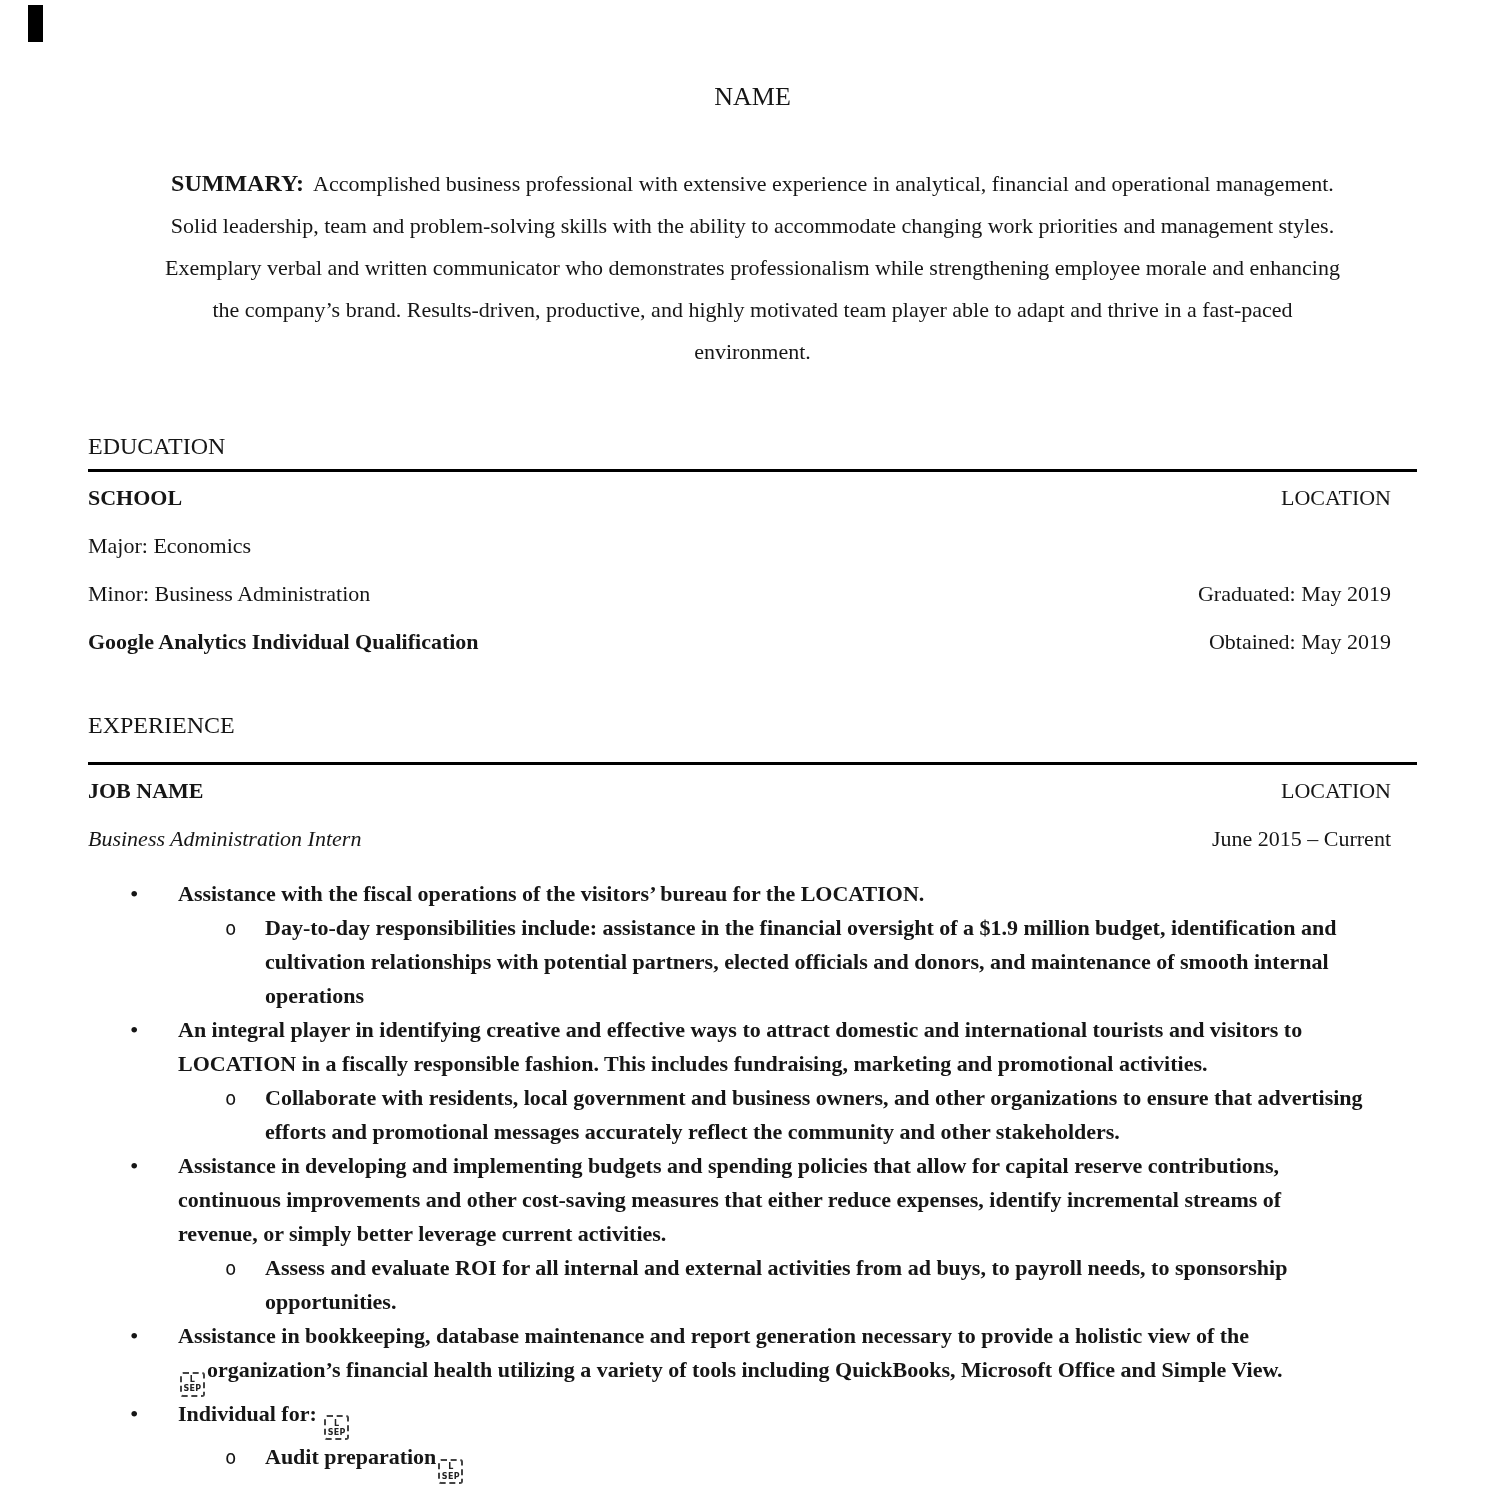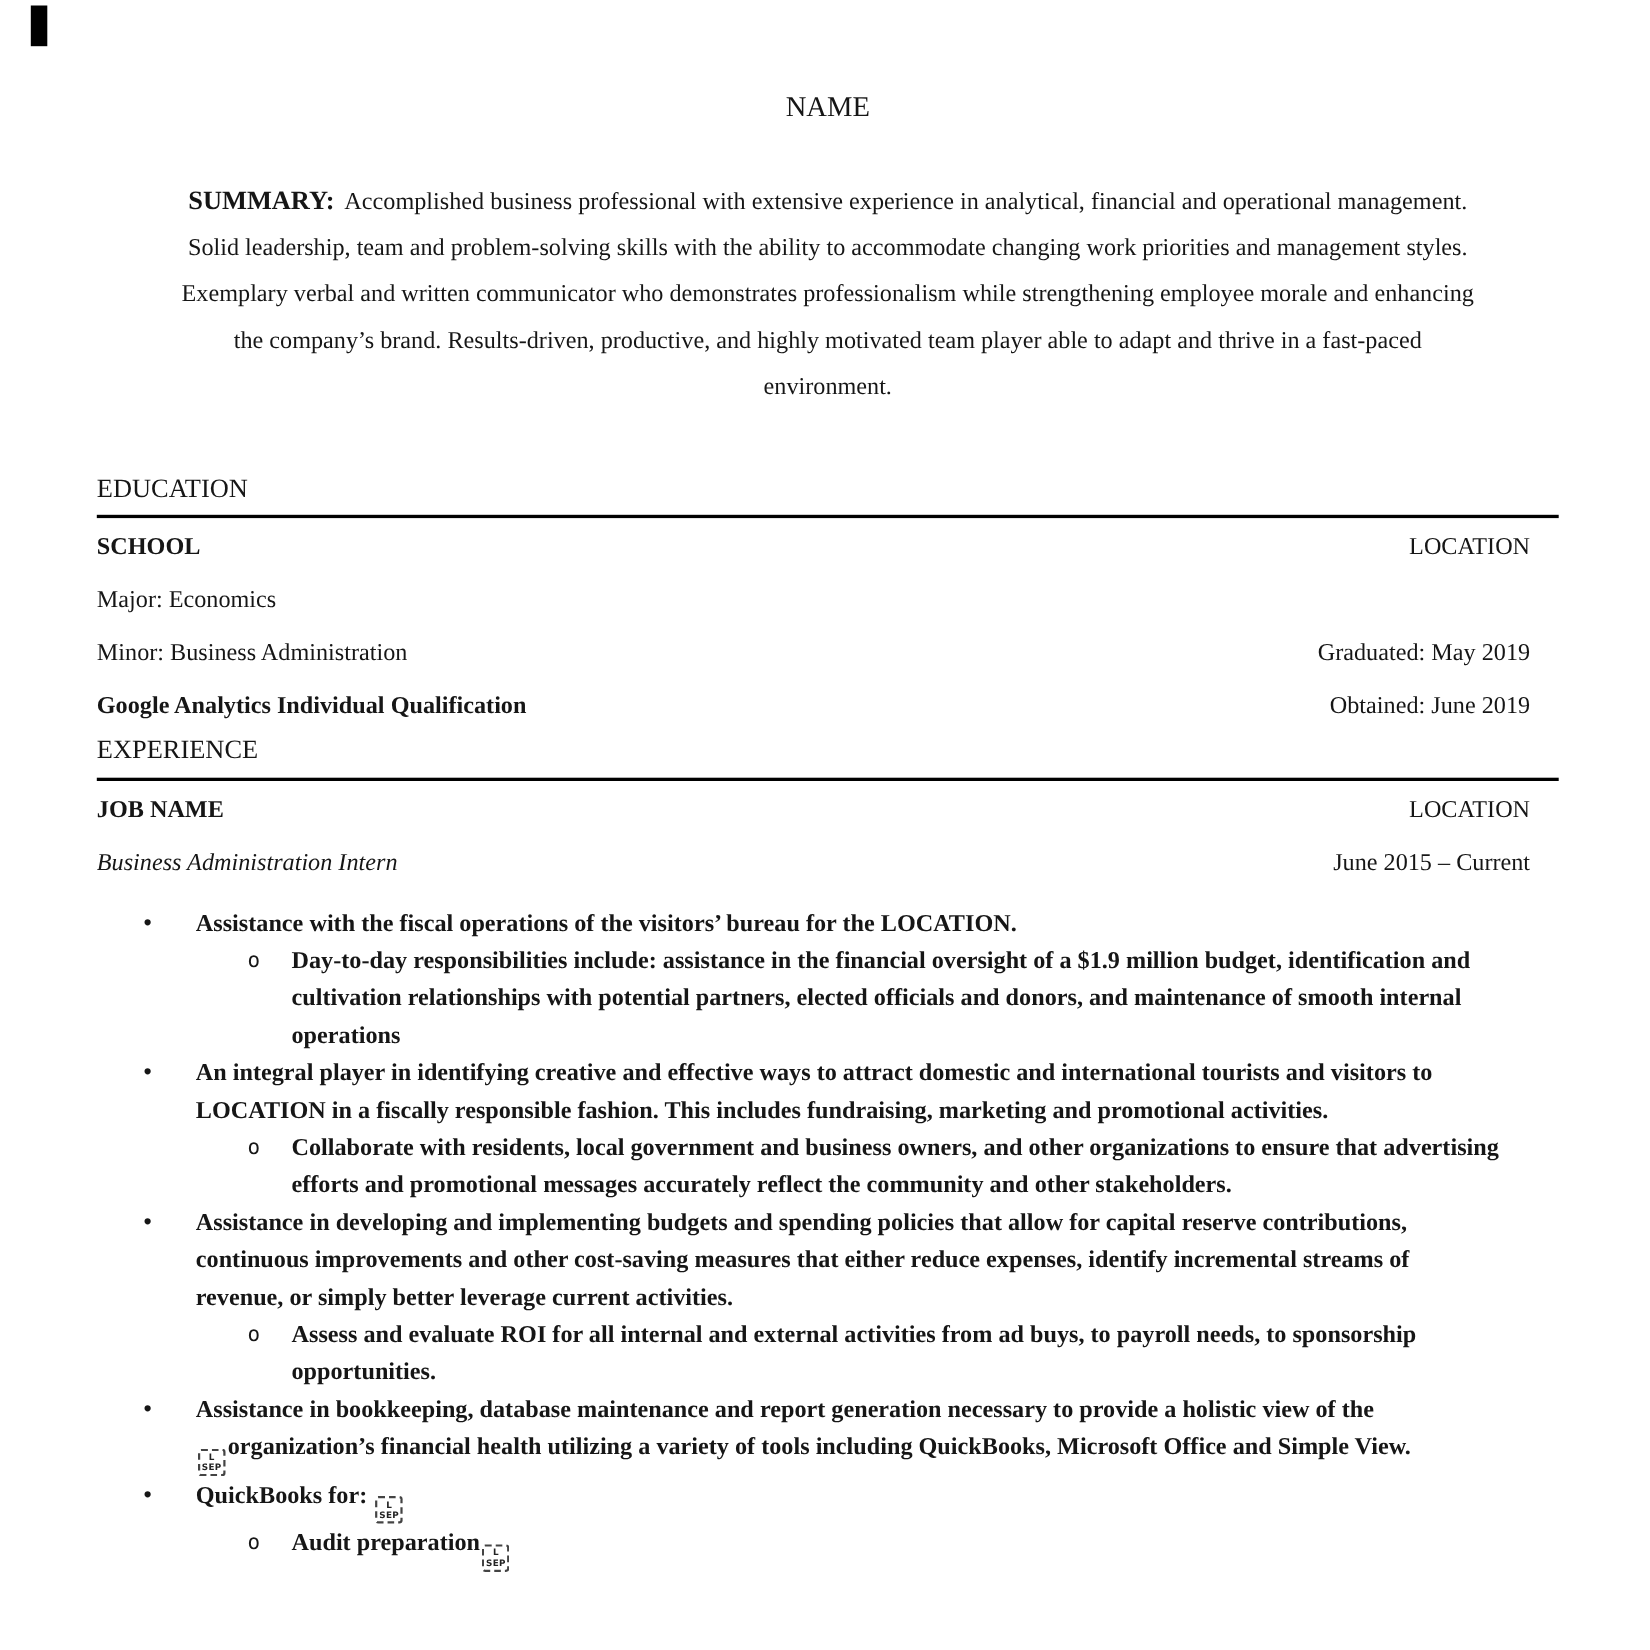--- a/index.html
+++ b/index.html
@@ -23,21 +23,21 @@
     font-size: 26px; line-height: 34px;
     text-align: center;
   }
 
   .summary { margin-top: 48px; line-height: 42px; text-align: center; }
   .sum-line { white-space: nowrap; }
   .sum-label { font-weight: bold; font-size: 24px; padding-right: 9px; }
 
   .section-heading { font-weight: normal; font-size: 24px; line-height: 34px; }
   .edu-head { margin-top: 56px; padding-bottom: 6px; border-bottom: 3px solid #000; }
-  .exp-head { padding-bottom: 8px; border-bottom: 3px solid #000; }
+  .exp-head { margin-top: 42px; padding-bottom: 20px; border-bottom: 3px solid #000; }
 
   .rows { margin-top: 2px; }
   .row {
     display: flex; justify-content: space-between;
     line-height: 48px; padding-right: 26px; white-space: nowrap;
   }
   .bold { font-weight: bold; }
   .italic { font-style: italic; }
 
   .bullets { margin-top: 14px; line-height: 34px; }
@@ -91,21 +91,21 @@
     <div class="row">
       <span>Major: Economics</span>
       <span></span>
     </div>
     <div class="row">
       <span>Minor: Business Administration</span>
       <span>Graduated: May 2019</span>
     </div>
     <div class="row">
       <span class="bold">Google Analytics Individual Qualification</span>
-      <span>Obtained: June 2019</span>
+      <span>Obtained: May 2019</span>
     </div>
   </div>
 
   <div class="section-heading exp-head">EXPERIENCE</div>
 
   <div class="rows">
     <div class="row">
       <span class="bold">JOB NAME</span>
       <span>LOCATION</span>
     </div>
@@ -158,21 +158,21 @@
       <span class="marker">•</span>
       <div class="bl">Assistance in bookkeeping, database maintenance and report generation necessary to provide a holistic view of the</div>
       <div class="bl"><span class="lsep">
             <span>L</span>
             <span>SEP</span>
           </span><span>organization’s financial health utilizing a variety of tools including QuickBooks, Microsoft Office and Simple View.</span></div>
     </div>
 
     <div class="b1">
       <span class="marker">•</span>
-      <div class="bl"><span>QuickBooks for:</span>&nbsp;<span class="lsep">
+      <div class="bl"><span>Individual for:</span>&nbsp;<span class="lsep">
             <span>L</span>
             <span>SEP</span>
           </span></div>
     </div>
 
     <div class="b2i">
       <span class="marker">o</span>
       <div class="bl"><span>Audit preparation</span><span class="lsep">
             <span>L</span>
             <span>SEP</span>

